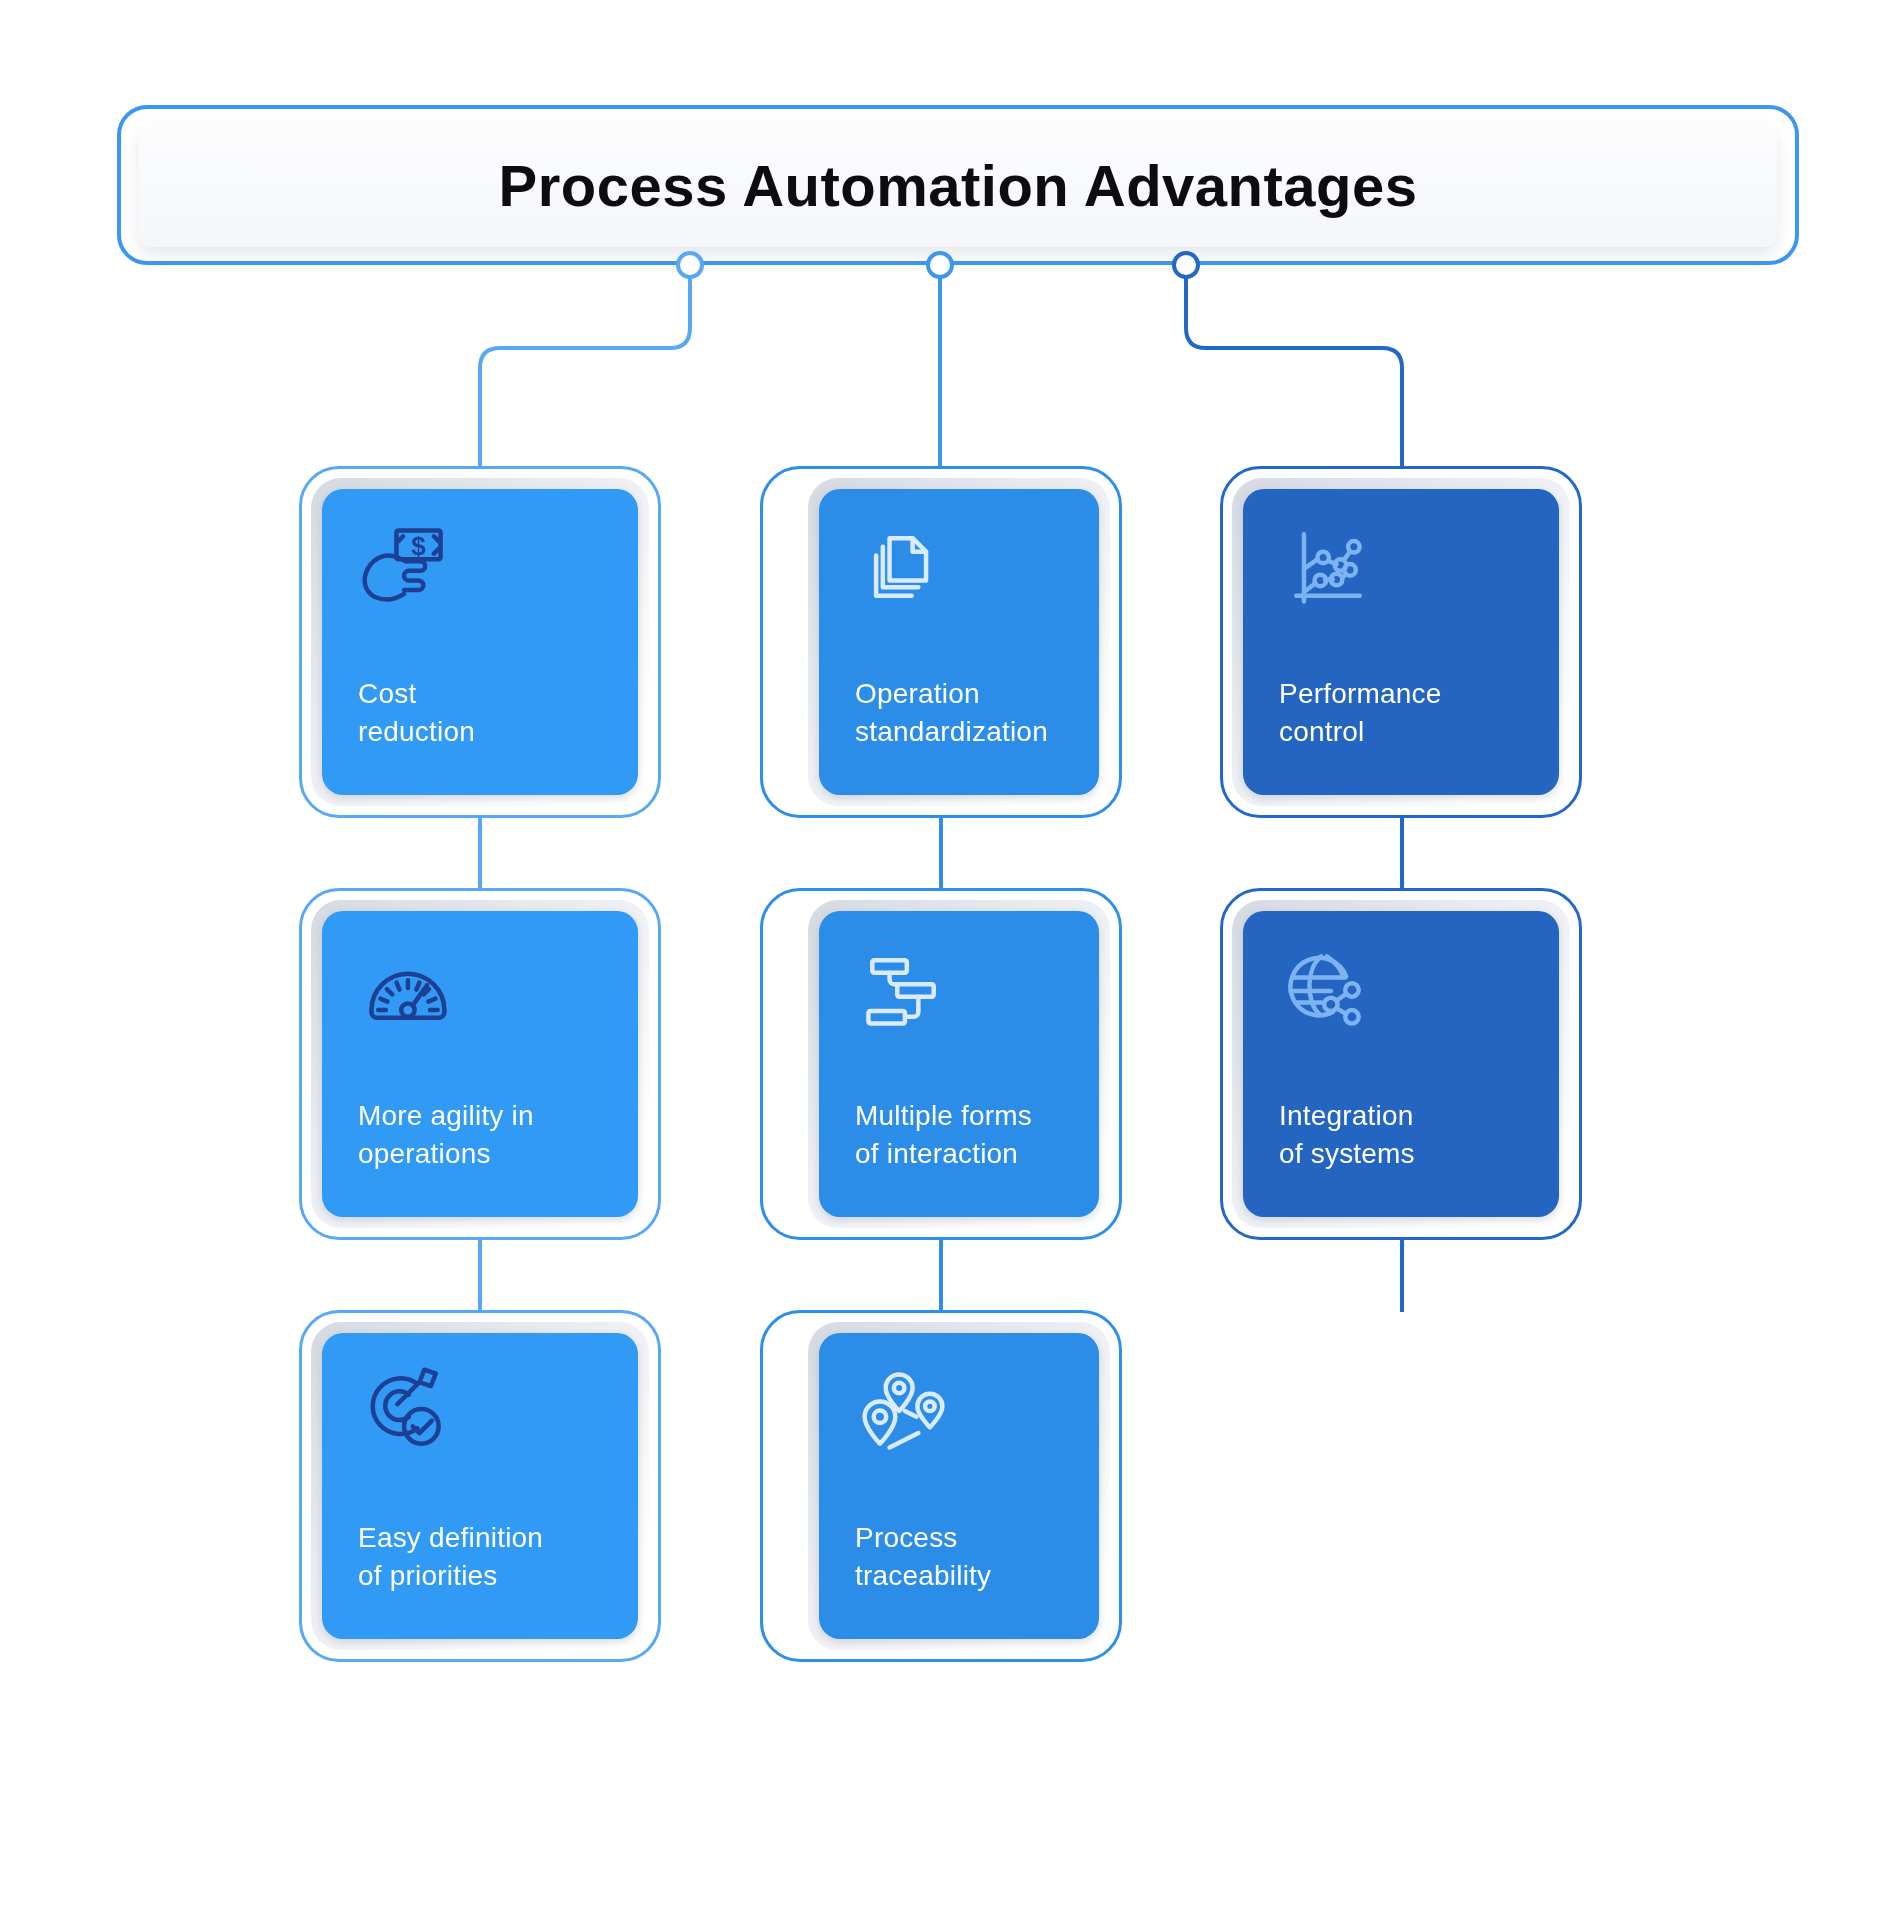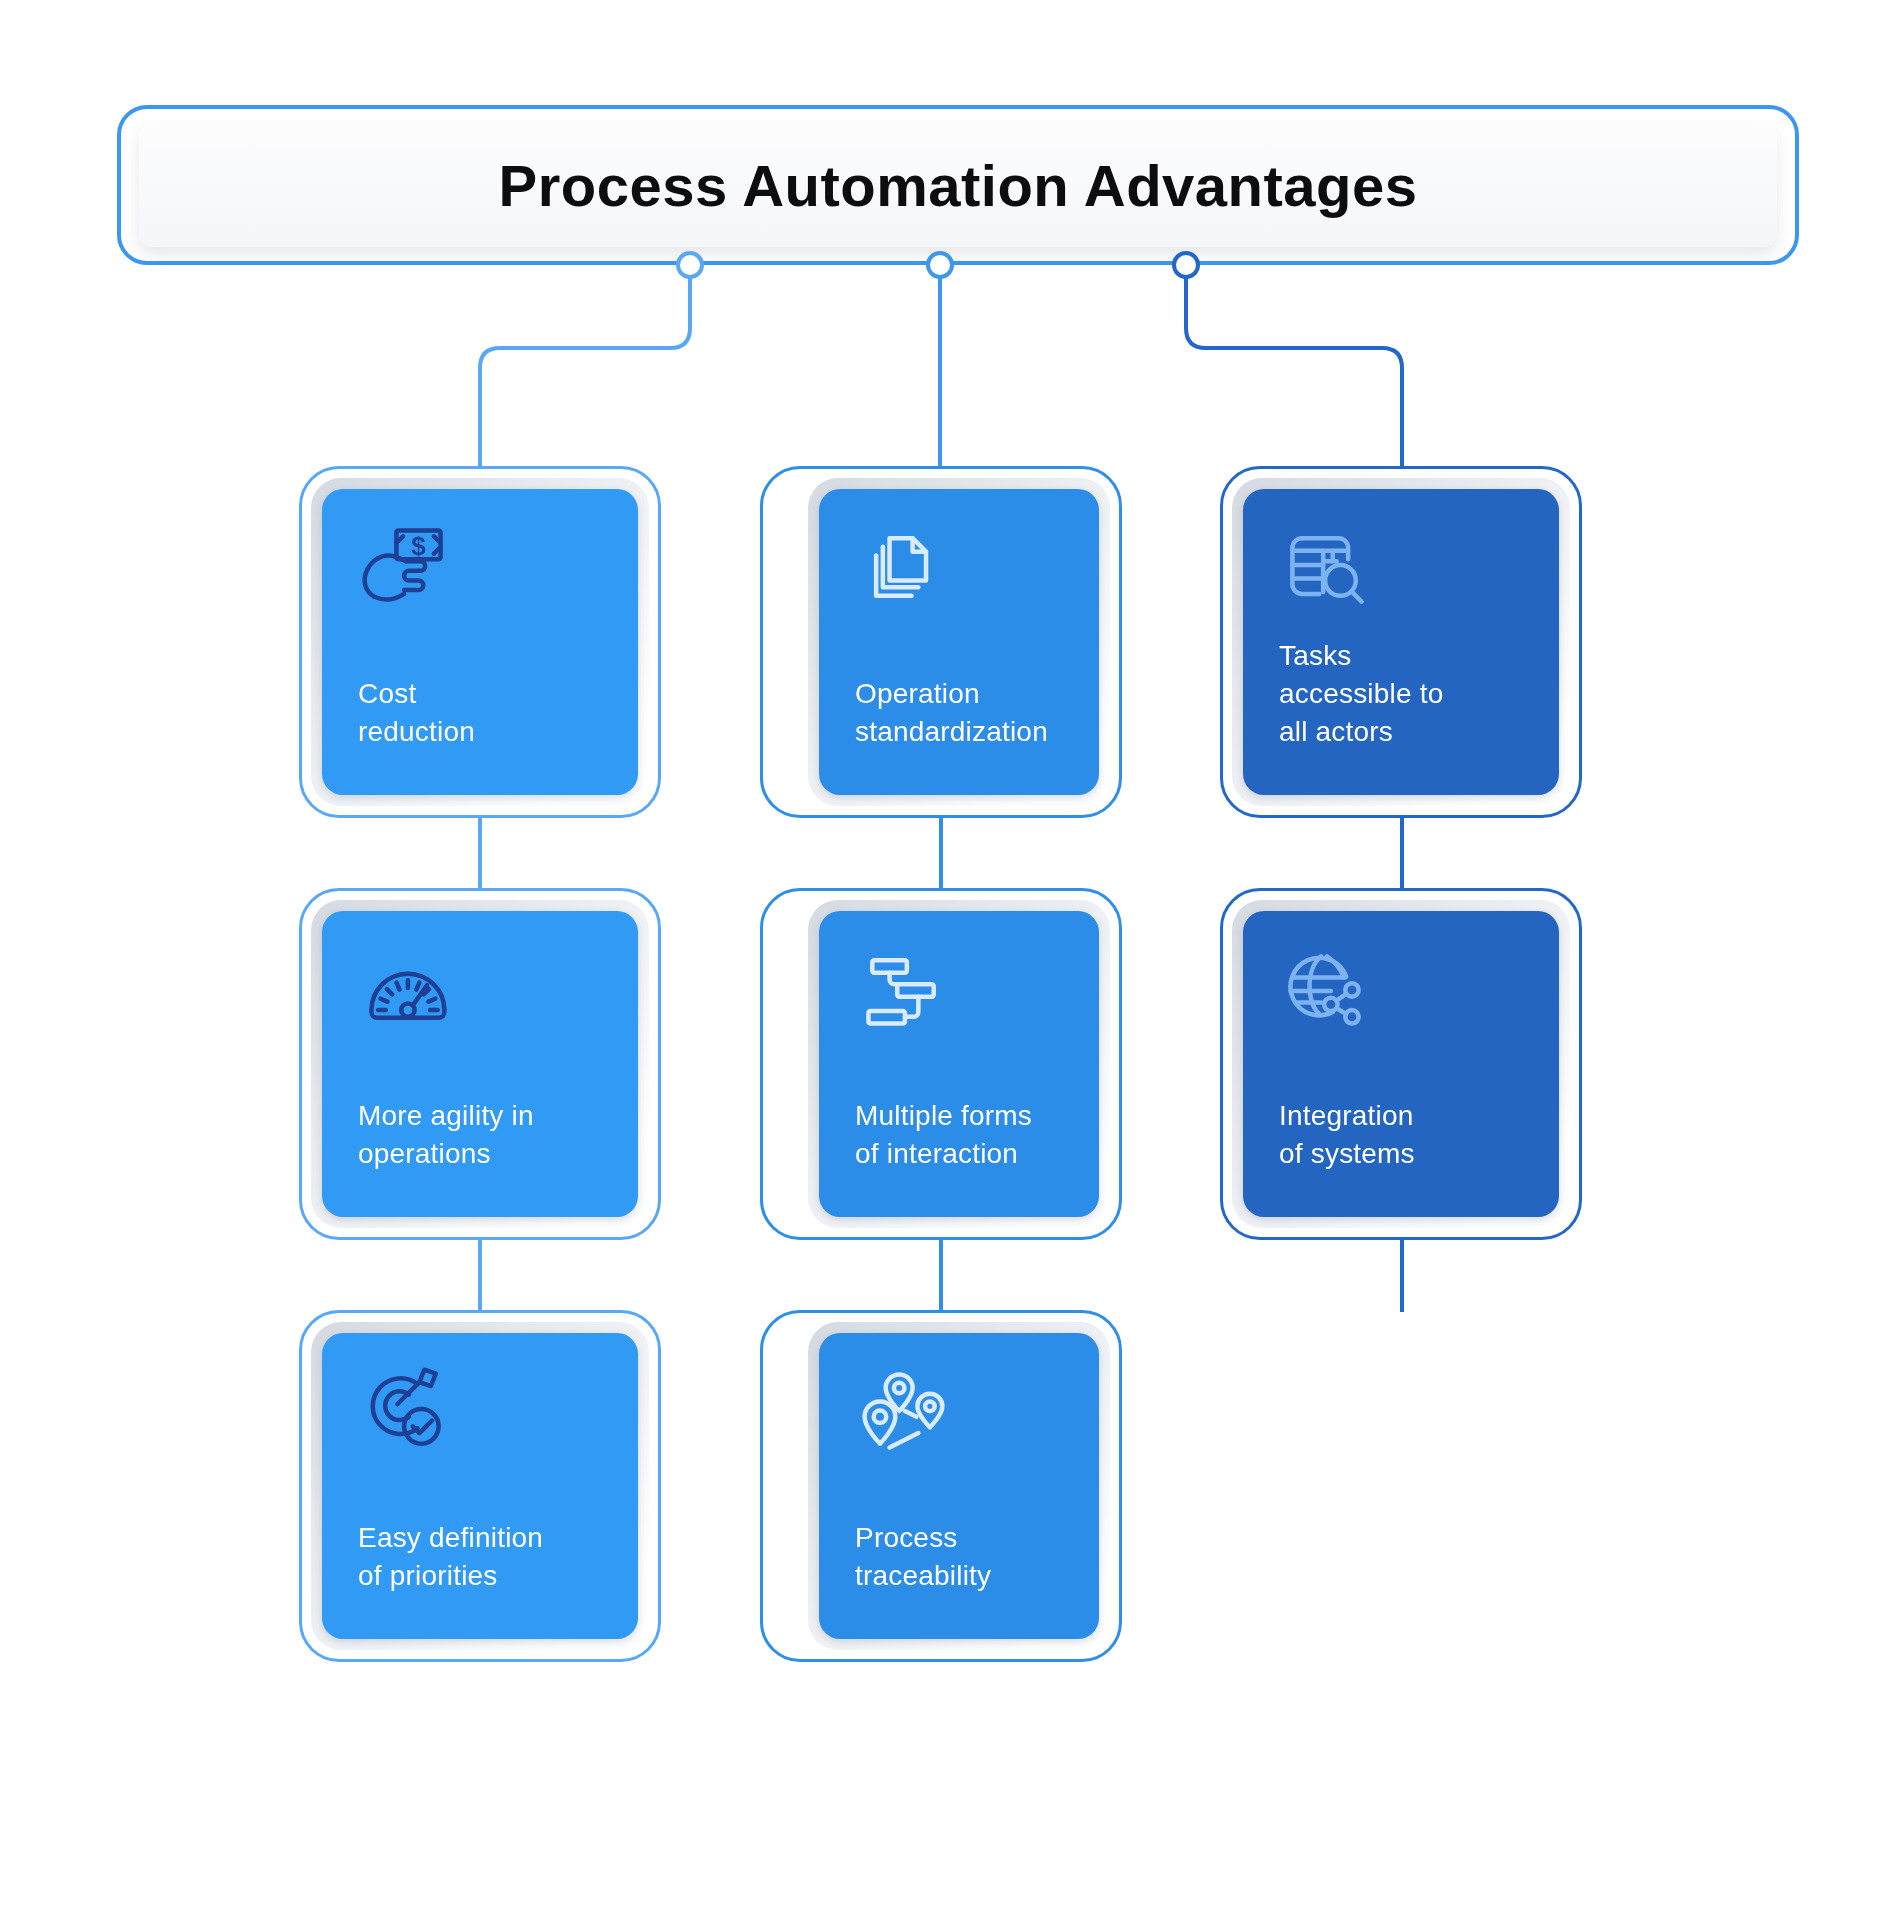--- a/index.html
+++ b/index.html
@@ -183,32 +183,32 @@
       </div>
         </div>
     </div>
   </div>
 
   <div class="column col3">
     <div class="card-outer">
       <div class="card-frame">
           <div class="card">
         <svg class="icon" viewBox="0 0 100 100" stroke="currentColor" stroke-width="4.5" stroke-linecap="round" stroke-linejoin="round" fill="none">
-          <path d="M24 20 h38 a10 10 0 0 1 10 10 v12"></path>
-          <path d="M24 20 a10 10 0 0 0 -10 10 v38 a10 10 0 0 0 10 10 h18"></path>
-          <path d="M14 33 H72"></path>
-          <path d="M14 48 H46 M14 62 H46"></path>
-          <path d="M46 33 V76"></path>
-          <path d="M46 44 h14 M56 33 v11"></path>
-          <circle cx="64" cy="64" r="16"></circle>
-          <path d="M76 76 L86 86"></path>
-        </svg>
-        <div class="label">Tasks
-accessible to
-all actors</div>
+          <path d="M26 16 V86 M18 80 H84"></path>
+          <path d="M26 52 L40 42 M52 44 L60 47 M68 42 L74 34"></path>
+          <circle cx="46" cy="40" r="6"></circle>
+              <circle cx="64" cy="48" r="6"></circle>
+              <circle cx="78" cy="29" r="6"></circle>
+          <path d="M26 76 L38 67 M48 63 L56 63 M66 61 L70 57"></path>
+          <circle cx="43" cy="64" r="6"></circle>
+              <circle cx="60" cy="63" r="6"></circle>
+              <circle cx="74" cy="53" r="6"></circle>
+        </svg>
+        <div class="label">Performance
+control</div>
       </div>
         </div>
     </div>
     <div class="card-outer">
       <div class="card-frame">
           <div class="card">
         <svg class="icon" viewBox="0 0 100 100" stroke="currentColor" stroke-width="4.5" stroke-linecap="round" stroke-linejoin="round" fill="none">
           <path d="M56 74 A30 30 0 1 1 70 37"></path>
           <path d="M44 16 C28 28 28 64 42 76"></path>
           <path d="M50 16 C60 23 65 30 67 38"></path>

